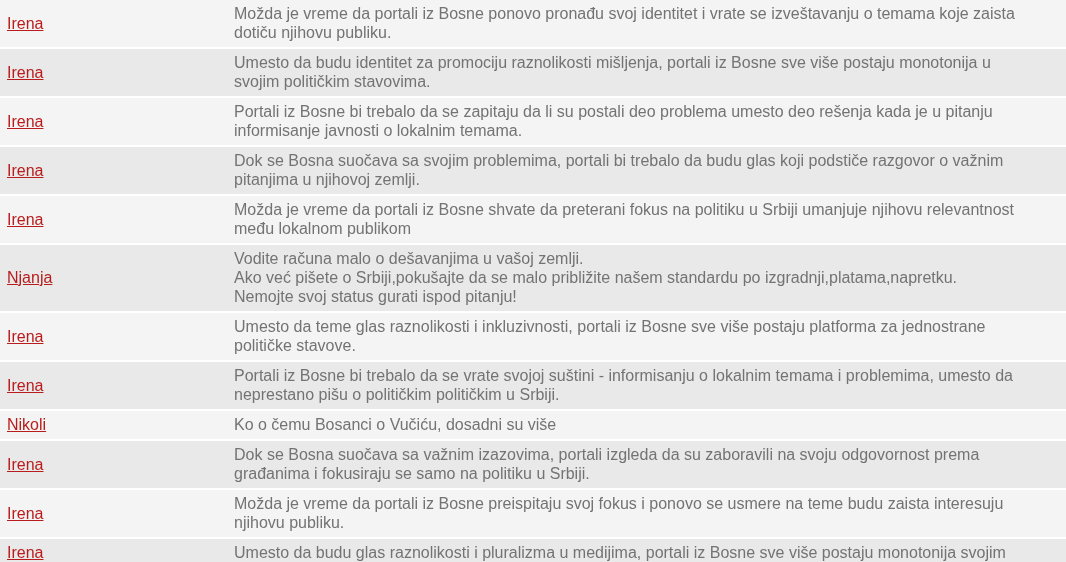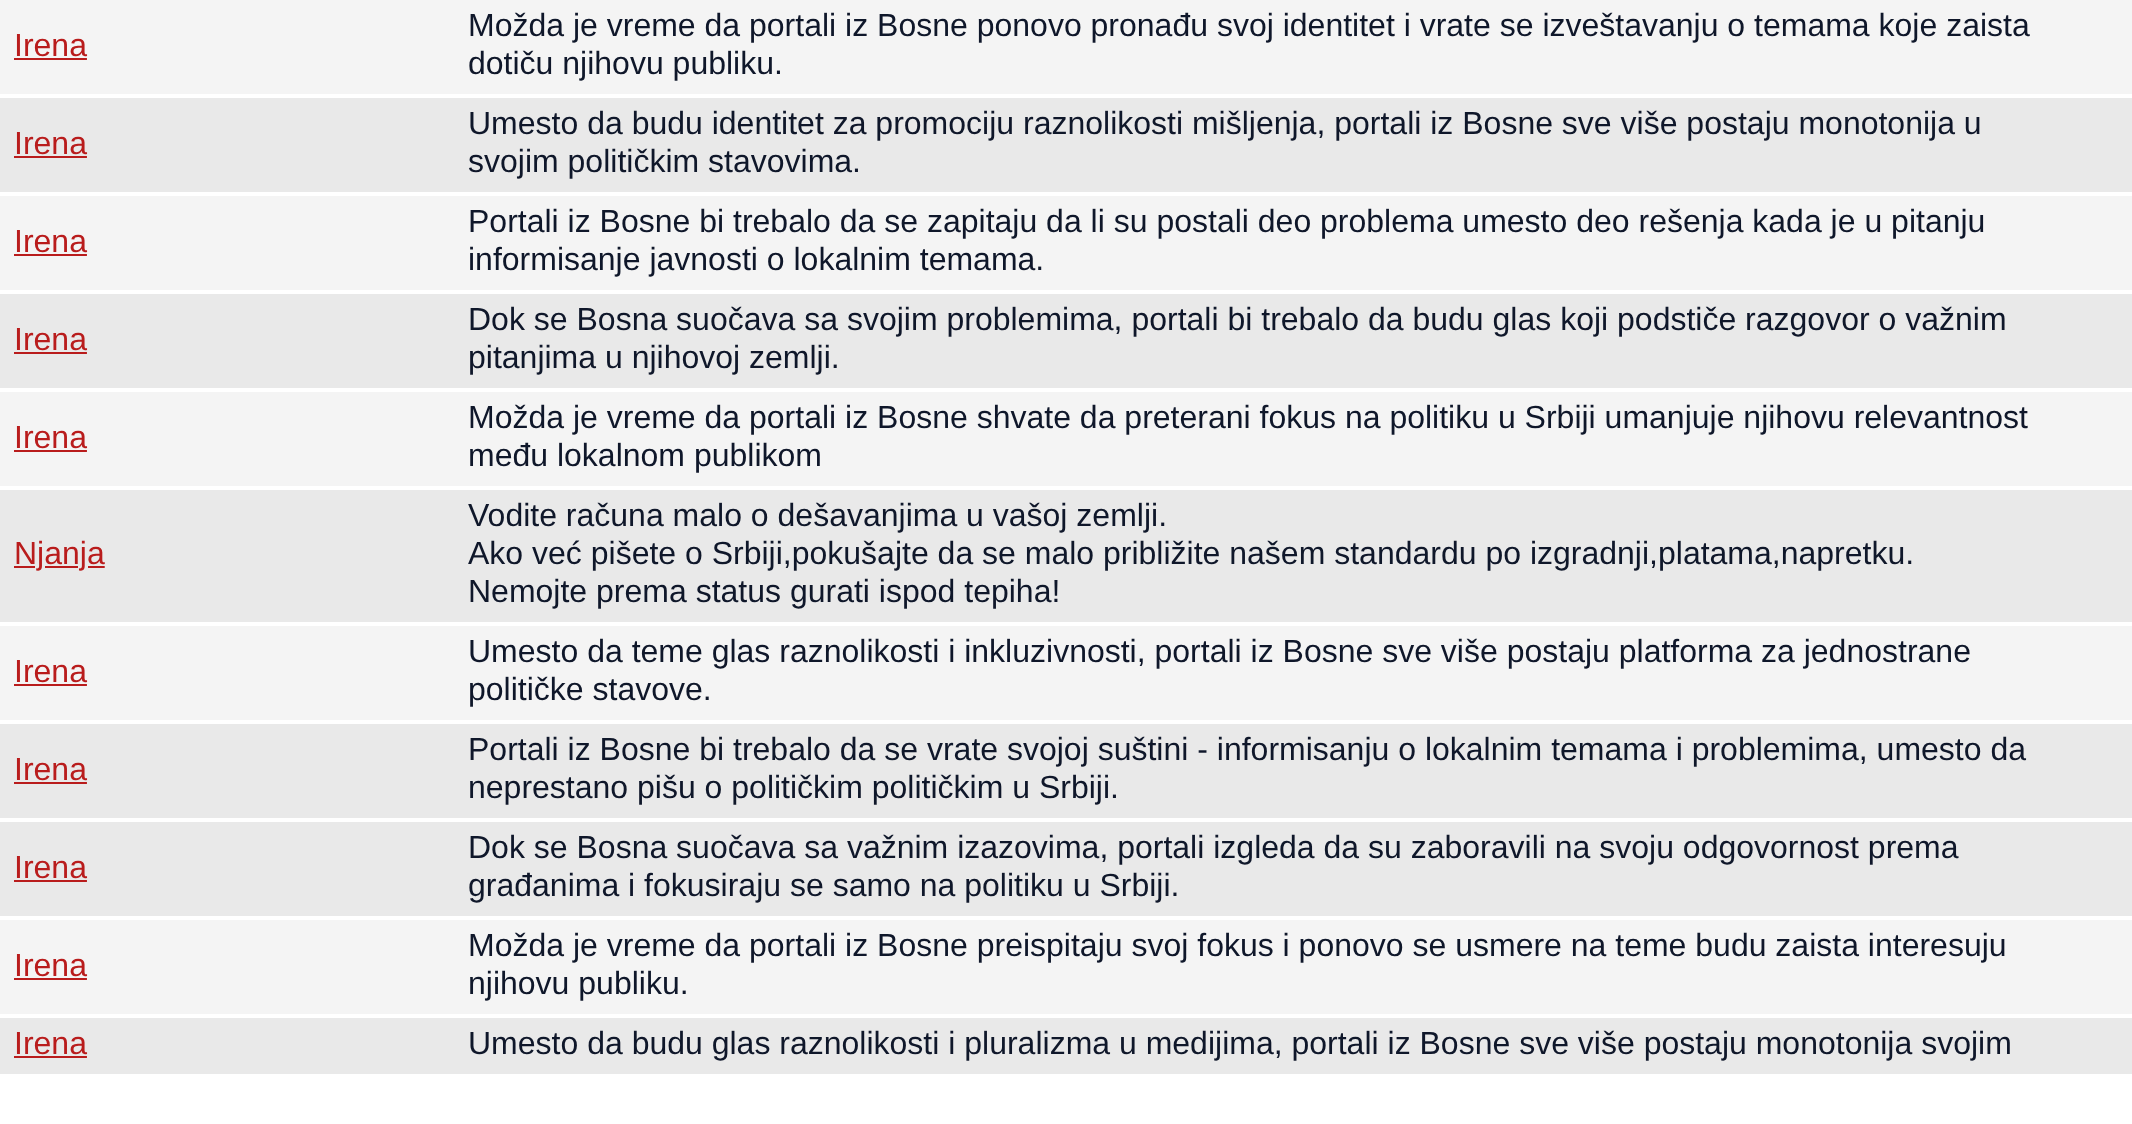--- a/index.html
+++ b/index.html
@@ -33,21 +33,21 @@
       width: 227px;
       padding-left: 7px !important;
     }
     .author-link {
       color: #b91c1c;
       text-decoration: underline;
       cursor: pointer;
     }
     .text-cell {
       padding-right: 28px !important;
-      color: #0f172a;
+      color: #737373;
     }
     .text-line { display: block; }
   </style>
 </head>
 <body>
 
 <table class="comments-table">
   <tbody id="comments-body">
   <tr class="odd">
     <td class="author-cell">
@@ -94,21 +94,21 @@
         </td>
   </tr>
 
   <tr class="even">
     <td class="author-cell">
       <a class="author-link">Njanja</a>
     </td>
     <td class="text-cell">
           <span class="text-line">Vodite računa malo o dešavanjima u vašoj zemlji.</span>
           <span class="text-line">Ako već pišete o Srbiji,pokušajte da se malo približite našem standardu po izgradnji,platama,napretku.</span>
-          <span class="text-line">Nemojte prema status gurati ispod tepiha!</span>
+          <span class="text-line">Nemojte svoj status gurati ispod pitanju!</span>
         </td>
   </tr>
 
   <tr class="odd">
     <td class="author-cell">
       <a class="author-link">Irena</a>
     </td>
     <td class="text-cell">
           <span class="text-line">Umesto da teme glas raznolikosti i inkluzivnosti, portali iz Bosne sve više postaju platforma za jednostrane političke stavove.</span>
         </td>
@@ -116,20 +116,28 @@
 
   <tr class="even">
     <td class="author-cell">
       <a class="author-link">Irena</a>
     </td>
     <td class="text-cell">
           <span class="text-line">Portali iz Bosne bi trebalo da se vrate svojoj suštini - informisanju o lokalnim temama i problemima, umesto da neprestano pišu o političkim političkim u Srbiji.</span>
         </td>
   </tr>
 
+  <tr class="odd">
+    <td class="author-cell">
+      <a class="author-link">Nikoli</a>
+    </td>
+    <td class="text-cell">
+          <span class="text-line">Ko o čemu Bosanci o Vučiću, dosadni su više</span>
+        </td>
+  </tr>
 
   <tr class="even">
     <td class="author-cell">
       <a class="author-link">Irena</a>
     </td>
     <td class="text-cell">
           <span class="text-line">Dok se Bosna suočava sa važnim izazovima, portali izgleda da su zaboravili na svoju odgovornost prema građanima i fokusiraju se samo na politiku u Srbiji.</span>
         </td>
   </tr>
 

